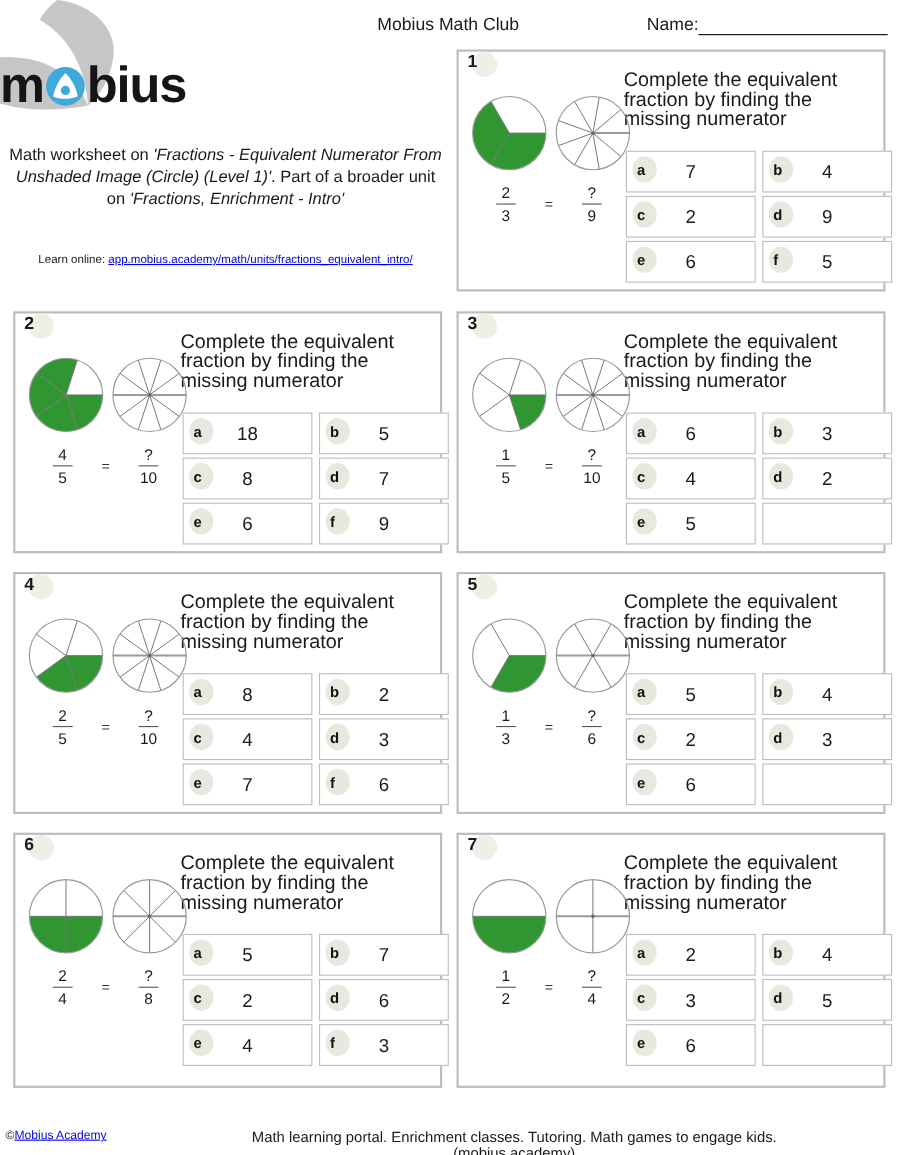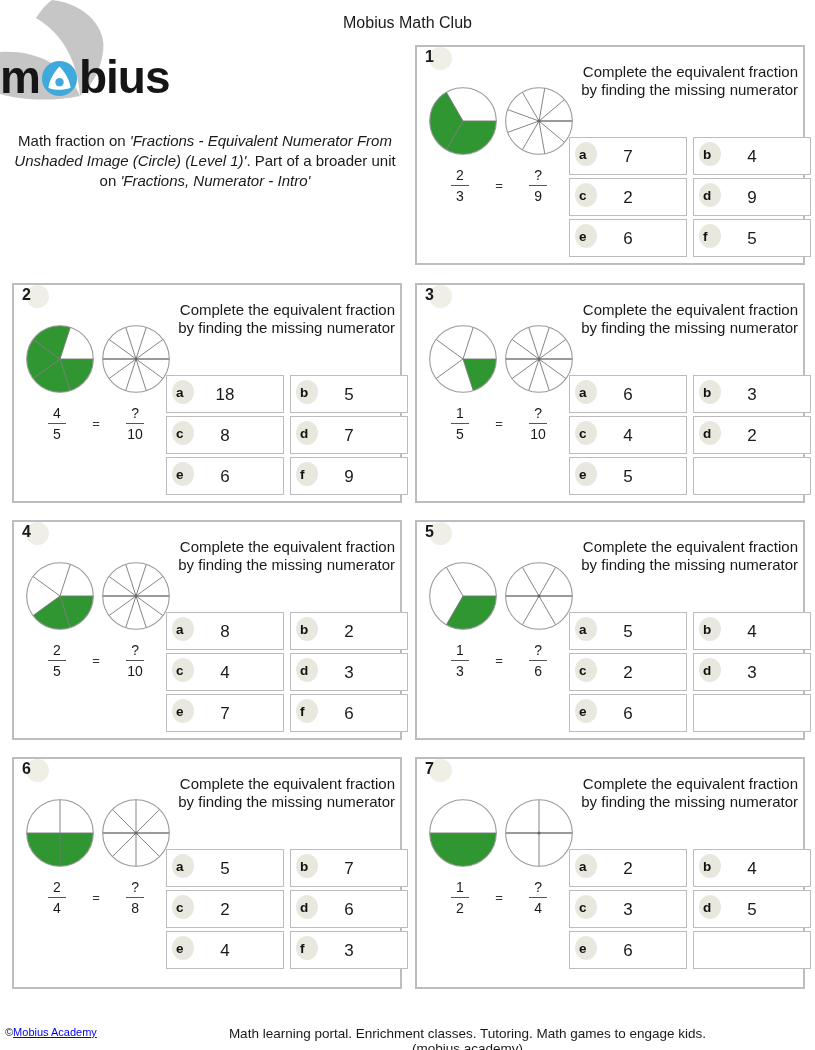--- a/index.html
+++ b/index.html
@@ -20,22 +20,22 @@
   #logo-o{display:inline-block;width:37px;height:37px;vertical-align:-4px;margin:0 1px;}
   #intro{position:absolute;left:8px;top:131px;width:394px;text-align:center;
          font-size:15px;line-height:20px;}
   #learn-line{position:absolute;left:0;top:230px;width:410px;text-align:center;font-size:10.5px;}
   a.link{color:#0000ee;text-decoration:underline;}
 
   
   .problem{position:absolute;width:390px;border:2px solid #bdbdbd;background:#fff;box-sizing:border-box;}
   .badge-circle{position:absolute;left:12px;top:0px;width:23px;height:23px;border-radius:50%;background:#f0efe6;}
   .badge-num{position:absolute;left:8px;top:1px;font-size:16px;font-weight:bold;}
-  .instruction{position:absolute;left:150px;right:5px;top:16px;text-align:right;
-               font-size:15px;line-height:18px;}
+  .instruction{position:absolute;left:150px;right:5px;top:16px;text-align:left;
+               font-size:18px;line-height:18px;}
   .pie1{position:absolute;left:10px;top:38px;width:72px;height:72px;}
   .pie2{position:absolute;left:86px;top:38px;width:72px;height:72px;}
   .fracrow{position:absolute;left:34px;top:120px;width:96px;display:flex;
            align-items:center;justify-content:space-between;font-size:14px;}
   .frac{display:inline-flex;flex-direction:column;align-items:center;}
   .fn{border-bottom:1.5px solid #555;padding:0 5px 2px;}
   .fd{padding-top:2px;}
   .eq{font-size:13px;color:#333;}
   .agrid{position:absolute;left:152px;top:90px;display:grid;
          grid-template-columns:118px 118px;grid-auto-rows:38px;column-gap:6px;row-gap:3px;}
@@ -53,29 +53,31 @@
 <body>
 
 <div id="page">
 
   <svg id="corner-logo" width="120" height="190" viewBox="0 0 120 190">
     <path d="M52,0 C88,4 107,30 103,52 C100,72 92,85 80,96 C78,64 64,34 36,18 C41,10 46,4 52,0 Z" fill="#c6c6c6"></path>
     <path d="M0,52 C32,50 66,62 80,96 C50,102 20,100 0,94 Z" fill="#c6c6c6"></path>
   </svg>
 
   <div id="club-title">Mobius Math Club</div>
+  <div id="name-block"><span>Name:</span><span id="name-line"></span></div>
 
   <div id="logo-row"><span class="logo-text">m</span><svg id="logo-o" viewBox="0 0 40 40">
         <circle cx="20" cy="20" r="19" fill="#3fa9dc"></circle>
         <path d="M20,7 C26,13 31,22 32,30 C24,33 14,33 8,30 C9,22 14,13 20,7 Z" fill="#ffffff"></path>
         <circle cx="20" cy="24" r="4.5" fill="#3fa9dc"></circle>
       </svg><span class="logo-text">bius</span></div>
 
-  <div id="intro"><span>Math fraction on </span><i>'Fractions - Equivalent Numerator From Unshaded Image (Circle) (Level 1)'</i><span>. Part of a broader unit on </span><i>'Fractions, Numerator - Intro'</i></div>
-
+  <div id="intro"><span>Math worksheet on </span><i>'Fractions - Equivalent Numerator From Unshaded Image (Circle) (Level 1)'</i><span>. Part of a broader unit on </span><i>'Fractions, Enrichment - Intro'</i></div>
+
+  <div id="learn-line"><span>Learn online: </span><a class="link" href="#">app.mobius.academy/math/units/fractions_equivalent_intro/</a></div>
 
   <div id="problems">
       <div class="problem" style="left: 415px; top: 45px; height: 220px;">
     <span class="badge-circle"></span>
     <span class="badge-num">1</span>
     <div class="instruction">Complete the equivalent fraction by finding the missing numerator</div>
     <div class="pie1"><svg viewBox="0 0 80 80" width="72" height="72">
             <path d="M40,40 L77.00,40.00 A37,37 0 0 1 21.50,72.04 Z" fill="#2f9632"></path>
             <path d="M40,40 L21.50,72.04 A37,37 0 0 1 21.50,7.96 Z" fill="#2f9632"></path>
             <line x1="40" y1="40" x2="77.00" y2="40.00" stroke="#777" stroke-width="1"></line>

